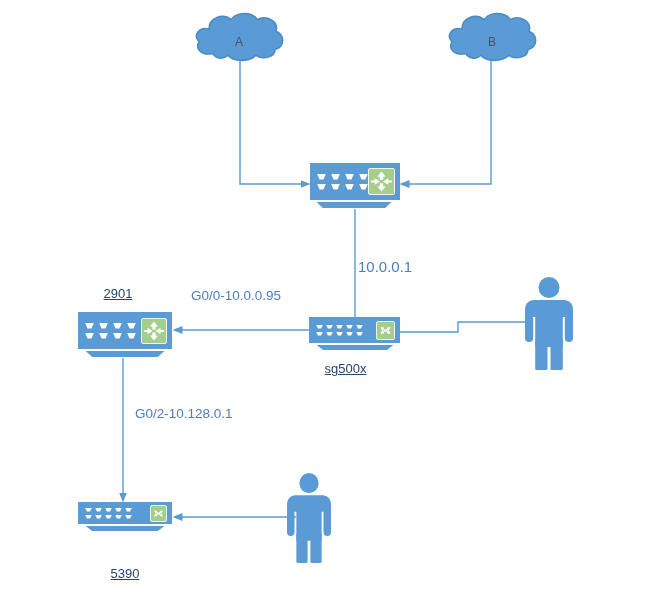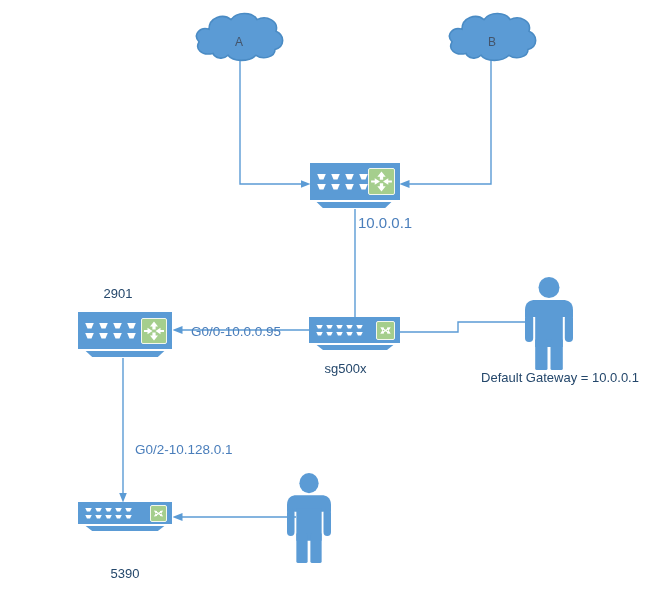--- a/index.html
+++ b/index.html
@@ -44,23 +44,23 @@
   .glyph{fill:#fff;}
   .glyph-line{stroke:#fff;stroke-width:2;fill:none;}
 
   
   .person{position:absolute;}
   .person svg{display:block;width:100%;height:100%;}
   .person-fill{fill:var(--shape-blue);}
 
   
   .lbl{position:absolute;line-height:1.15;white-space:nowrap;}
-  .lbl--blue{color:var(--label-blue);font-size:13.5px;margin-top:36px;}
-  .lbl--blue-big{color:var(--label-blue);font-size:15px;}
-  .lbl--dark{color:var(--label-dark);font-size:13px;}
+  .lbl--blue{color:var(--label-blue);font-size:13.5px;}
+  .lbl--blue-big{color:var(--label-blue);font-size:15px;margin-top:44px;}
+  .lbl--dark{color:var(--label-dark);font-size:13px;text-decoration:underline;}
   .lbl--center{text-align:center;white-space:normal;}
 </style>
 </head>
 <body>
 
 <div id="canvas">
 
   <svg id="connector-layer">
     <defs>
       <marker id="bArrow" viewBox="0 0 10 8" refX="1.5" refY="4" markerWidth="10" markerHeight="8" markerUnits="userSpaceOnUse" orient="auto-start-reverse">
@@ -208,21 +208,20 @@
     <svg viewBox="0 0 48 93" preserveAspectRatio="none">
       <circle class="person-fill" cx="24" cy="10.5" r="10.5"></circle>
       <path class="person-fill" d="M0 40 V33 C0 25 5.5 23 10 23 H38 C42.5 23 48 25 48 33 V40 Z"></path>
       <rect class="person-fill" x="0" y="37" width="8.2" height="28" rx="4"></rect>
       <rect class="person-fill" x="39.8" y="37" width="8.2" height="28" rx="4"></rect>
       <rect class="person-fill" x="10.2" y="37" width="27.6" height="33"></rect>
       <rect class="person-fill" x="10.2" y="62" width="12.3" height="31" rx="1.5"></rect>
       <rect class="person-fill" x="25.5" y="62" width="12.3" height="31" rx="1.5"></rect>
     </svg>
   </div>
-  <div class="lbl lbl--dark lbl--center" style="left:479px;top:371px;width:162px">Default Gateway = 10.0.0.1</div>
 
   <div class="person" style="left:287px;top:473px;width:44px;height:90px">
     <svg viewBox="0 0 48 93" preserveAspectRatio="none">
       <circle class="person-fill" cx="24" cy="10.5" r="10.5"></circle>
       <path class="person-fill" d="M0 40 V33 C0 25 5.5 23 10 23 H38 C42.5 23 48 25 48 33 V40 Z"></path>
       <rect class="person-fill" x="0" y="37" width="8.2" height="28" rx="4"></rect>
       <rect class="person-fill" x="39.8" y="37" width="8.2" height="28" rx="4"></rect>
       <rect class="person-fill" x="10.2" y="37" width="27.6" height="33"></rect>
       <rect class="person-fill" x="10.2" y="62" width="12.3" height="31" rx="1.5"></rect>
       <rect class="person-fill" x="25.5" y="62" width="12.3" height="31" rx="1.5"></rect>

